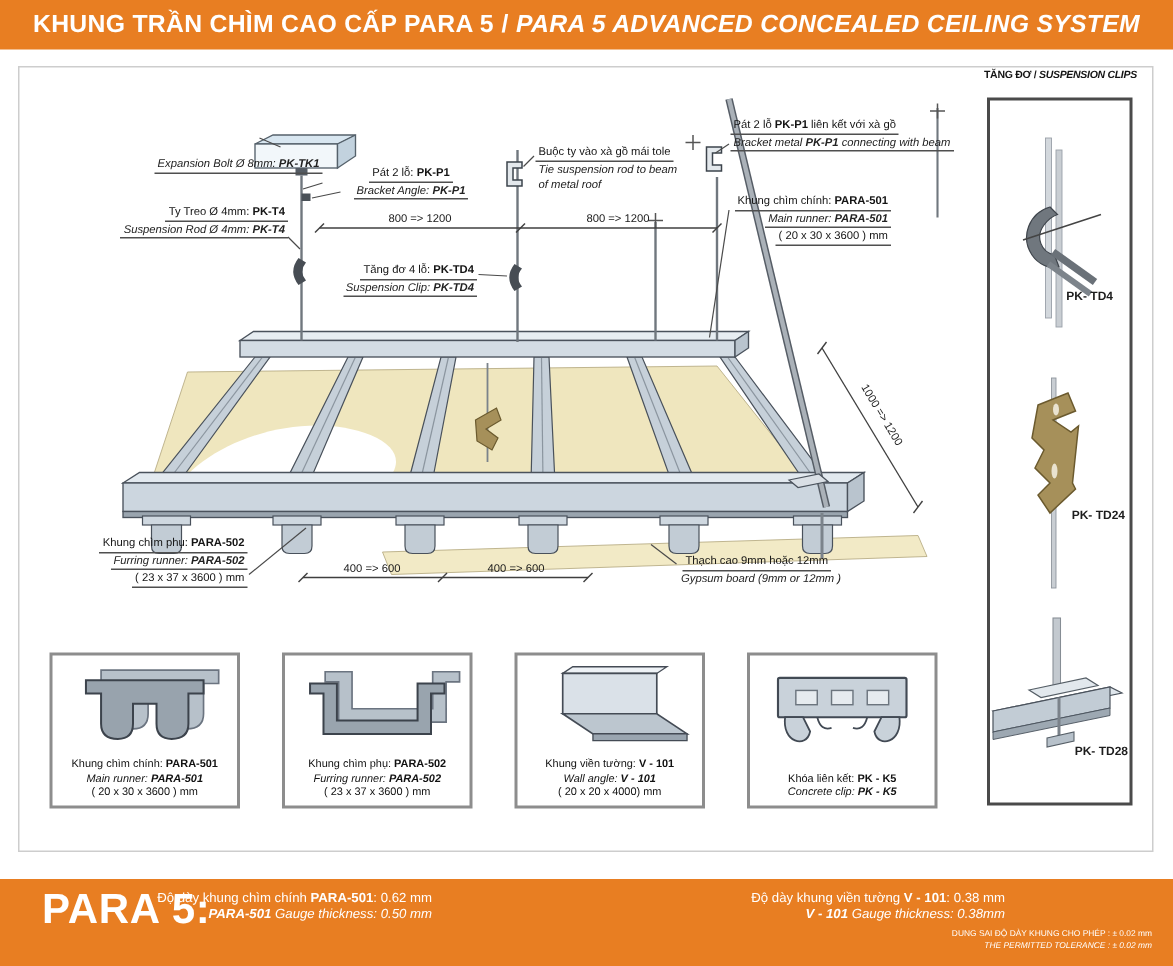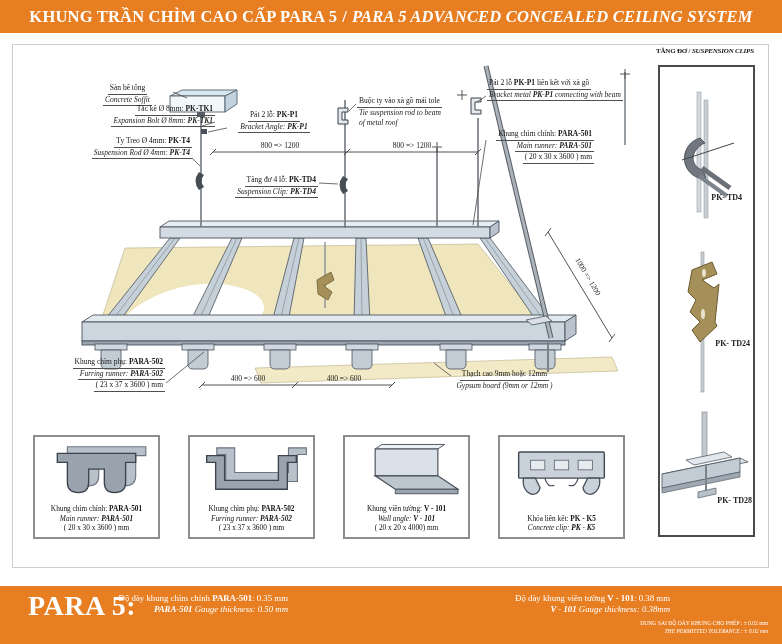--- a/index.html
+++ b/index.html
@@ -1,17 +1,17 @@
 <!DOCTYPE html>
 <html><head>
 <meta charset="utf-8">
 <style>
   html,body{margin:0;padding:0;background:#fff;}
   .page{position:relative;width:782px;height:644px;background:#fff;overflow:hidden;
-        font-family:Liberation Serif, serif;color:#141414;}
+        font-family:Liberation Sans, sans-serif;color:#141414;}
   
   .hdr{position:absolute;left:0;top:0;width:782px;height:33px;display:flex;align-items:center;
        justify-content:center;color:#fff;font-weight:bold;font-size:16.5px;letter-spacing:.2px;white-space:nowrap;}
   .hdr .en{font-style:italic;}
   .hdr .sep{margin:0 5px;}
   .ftr{position:absolute;left:0;top:586px;width:782px;height:58px;color:#fff;}
   .brand{position:absolute;left:28px;top:4px;font-size:28px;font-weight:bold;letter-spacing:.5px;}
   .spec{position:absolute;top:7px;font-size:8.8px;line-height:11px;text-align:right;white-space:nowrap;}
   .spec .en{font-style:italic;}
   .tol{position:absolute;left:500px;top:34px;width:268px;text-align:right;font-size:5.6px;line-height:7.5px;}
@@ -204,27 +204,22 @@
       <rect x="702" y="412" width="5" height="50" fill="#c3c9cf" stroke="#868d94" stroke-width="0.7"></rect>
       <polygon points="686,460 724,452 732,457 694,465" fill="#e2e8ed" stroke="#555e66" stroke-width="0.8"></polygon>
       <polygon points="662,474 740,458 748,462 670,478" fill="#dfe6ec" stroke="#4a525c" stroke-width="0.8"></polygon>
       <polygon points="662,474 740,458 740,472 662,488" fill="#c2ccd5" stroke="#4a525c" stroke-width="0.8"></polygon>
       <polygon points="662,488 740,472 740,477 662,493" fill="#9da8b2" stroke="#4a525c" stroke-width="0.6"></polygon>
       <line x1="706" y1="465" x2="706" y2="494" stroke="#7b828a" stroke-width="2"></line>
       <polygon points="698,492 716,488 716,494 698,498" fill="#b7c1ca" stroke="#555e66" stroke-width="0.7"></polygon>
     </g>
   </svg>
 
-  <div class="co ca" style="left:80px;top:83px;width:95px">
-    <div class="ln"><span class="u">Sàn bê tông</span></div>
-    <div class="ln en"><span class="u">Concrete Soffit</span></div>
-  </div>
 
   <div class="co ra" style="left:35px;top:104px;width:180px">
-    <div class="ln"><span class="u"><span>Tắc kê Ø 8mm: </span><b>PK-TK1</b></span></div>
     <div class="ln en"><span class="u"><span>Expansion Bolt Ø 8mm: </span><b>PK-TK1</b></span></div>
   </div>
 
   <div class="co ra" style="left:35px;top:136px;width:157px">
     <div class="ln"><span class="u"><span>Ty Treo Ø 4mm: </span><b>PK-T4</b></span></div>
     <div class="ln en"><span class="u"><span>Suspension Rod Ø 4mm: </span><b>PK-T4</b></span></div>
   </div>
 
   <div class="co ca" style="left:228px;top:110px;width:92px">
     <div class="ln"><span class="u"><span>Pát 2 lỗ: </span><b>PK-P1</b></span></div>
@@ -326,21 +321,21 @@
     <div class="cap">
       <div><span>Khóa liên kết: </span><b>PK - K5</b></div>
       <div class="en"><span>Concrete clip: </span><b>PK - K5</b></div>
     </div>
   </div>
 
   <div class="ftr" style="background:#E87E22">
     <div class="brand">PARA 5:</div>
 
     <div class="spec" style="left:100px;width:188px">
-      <div><span>Độ dày khung chìm chính </span><b>PARA-501</b><span>: 0.35 mm</span></div>
+      <div><span>Độ dày khung chìm chính </span><b>PARA-501</b><span>: 0.62 mm</span></div>
       <div class="en"><b>PARA-501</b><span> Gauge thickness: 0.50 mm</span></div>
     </div>
 
 
     <div class="spec" style="left:488px;width:182px">
       <div><span>Độ dày khung viền tường </span><b>V - 101</b><span>: 0.38 mm</span></div>
       <div class="en"><b>V - 101</b><span> Gauge thickness: 0.38mm</span></div>
     </div>
 
     <div class="tol">

